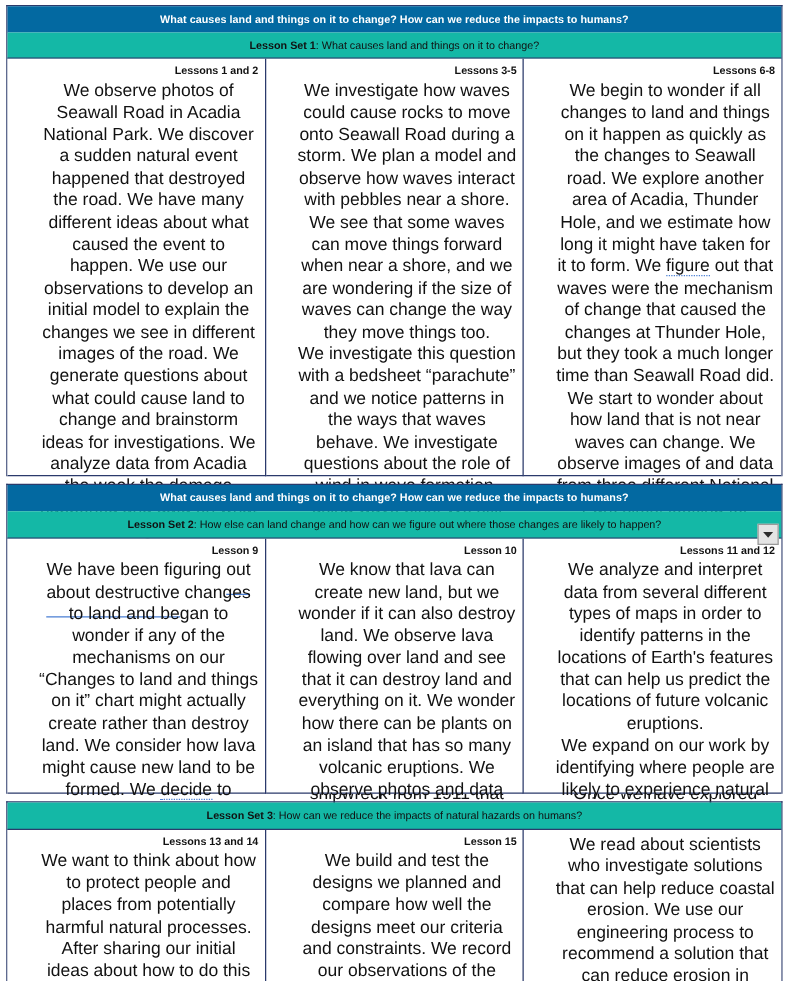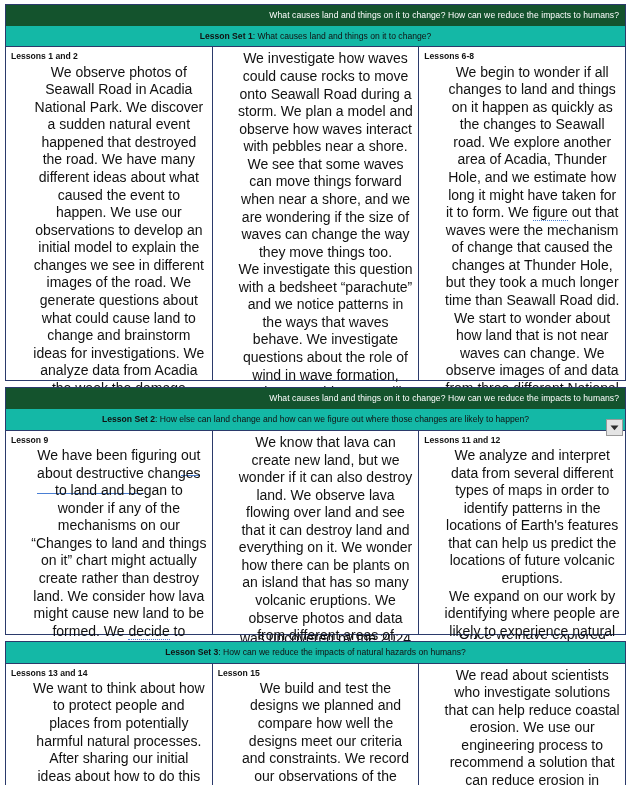--- a/index.html
+++ b/index.html
@@ -28,26 +28,26 @@
     box-sizing: border-box;
     border: 1px solid #2b3a6b;
     border-bottom: none;
     margin: 0 0 6px 0;
     position: relative;
   }
   .section.last { margin-bottom: 0; }
 
   
   .dq-banner {
-    background: #14532d;
+    background: #0369a1;
     color: #ffffff;
-    font-weight: normal;
+    font-weight: bold;
     font-size: 8.6px;
     line-height: 1.25;
-    text-align: right;
+    text-align: center;
     padding: 5px 6px 5px 6px;
     letter-spacing: 0.05px;
   }
 
   
   .ls-strip {
     background: #14b8a6;
     color: #111111;
     font-size: 8.6px;
     line-height: 1.25;
@@ -69,21 +69,21 @@
     border-right: 1px solid #2b3a6b;
     border-bottom: 1px solid #2b3a6b;
     padding: 3px 5px 5px 5px;
     min-width: 0;
   }
   .col:last-child { border-right: none; }
 
   .col-title {
     font-weight: bold;
     font-size: 8.6px;
-    text-align: left;
+    text-align: right;
     line-height: 1.3;
     margin: 1px 0 1px 0;
   }
   .col-body {
     font-size: 14px;
     line-height: 1.255;
     text-align: center;
     white-space: pre-line;
     hyphens: none;
     margin-left: 20px;
@@ -132,20 +132,21 @@
       <span class="ls-label">Lesson Set 1</span><span>: </span><span>What causes land and things on it to change?</span>
     </div>
 
     <div class="cols">
       <div class="col">
         <div class="col-title">Lessons 1 and 2</div>
         <div class="col-body">We observe photos of Seawall Road in Acadia National Park. We discover a sudden natural event happened that destroyed the road. We have many different ideas about what caused the event to happen. We use our observations to develop an initial model to explain the changes we see in different images of the road. We generate questions about what could cause land to change and brainstorm ideas for investigations. We analyze data from Acadia the week the damage happened and data on what occurs during the different natural hazards we thought may have caused the damage. We figure out that a strong storm happened at the same time the damage occurred to the road, and waves and wind are the most likely causes of the change to the land and damage to the road.</div>
       </div>
 
       <div class="col">
+        <div class="col-title">Lessons 3-5</div>
         <div class="col-body">We investigate how waves could cause rocks to move onto Seawall Road during a storm. We plan a model and observe how waves interact with pebbles near a shore. We see that some waves can move things forward when near a shore, and we are wondering if the size of waves can change the way they move things too.
 We investigate this question with a bedsheet “parachute” and we notice patterns in the ways that waves behave. We investigate questions about the role of wind in wave formation, using wave bins. We still wonder how the storm might cause a road to crack. We investigate our ideas about what could cause the road to crack and sink and figure out that rocks could have been moved from underneath the road by the waves. We then apply what we figured out about waves to explain the events related to a shipwreck from 1911 that was uncovered by the 2024 storm.</div>
       </div>
 
       <div class="col">
         <div class="col-title">Lessons 6-8</div>
         <div class="col-body"><span>We begin to wonder if all changes to land and things on it happen as quickly as the changes to Seawall road. We explore another area of Acadia, Thunder Hole, and we estimate how long it might have taken for it to form. We </span><span class="spell">figure</span><span> out that waves were the mechanism of change that caused the changes at Thunder Hole, but they took a much longer time than Seawall Road did. We start to wonder about how land that is not near waves can change. We observe images of and data from three different National Park sites, looking for evidence of different weathering and erosion mechanisms.We investigate the causes of changes to land in the National Park sites. We communicate the cause of change to the land in our National Park with our peers. We read an article about how fossils provide evidence of land changing.
 Once we have explored several different examples of land change, we get the opportunity to observe changes to land and things on it in our own community. We discuss which mechanisms of erosion caused these changes. We then have an opportunity to apply what we have figured out about weathering and erosion to a new phenomenon in Montana. Individually, we observe changes to land and things on it there, and determine which mechanism caused the changes and the evidence we have to support that claim.</span></div>
       </div>
     </div>
@@ -164,20 +165,21 @@
       </svg>
     </div>
 
     <div class="cols">
       <div class="col">
         <div class="col-title">Lesson 9</div>
         <div class="col-body"><span>We have been figuring </span><span class="grammar">out about destructive</span><span> changes to land and began to wonder if any of the mechanisms on our “Changes to land and things on it” chart might actually create rather than destroy land. We consider how lava might cause new land to be formed. We </span><span class="spell">decide</span><span> to investigate Volcanoes National Park in Hawai'i to see if we can find out more about lava. We watch a video of lava and observe how hot wax flows and cools. We read a book about the rock layers scientists discovered in Hawai'i. We use these pieces of evidence to update our models to explain how layers of lava caused the island of Hawaii to form.</span></div>
       </div>
 
       <div class="col">
+        <div class="col-title">Lesson 10</div>
         <div class="col-body">We know that lava can create new land, but we wonder if it can also destroy land. We observe lava flowing over land and see that it can destroy land and everything on it. We wonder how there can be plants on an island that has so many volcanic eruptions. We observe photos and data from different areas of Hawaii in order to provide evidence that plants can regrow after a volcanic eruption. We observe a photo and read an infographic about lava trees and tree molds in order to identify a pattern that serves as evidence of the way that the landscape of Hawaii has changed over time.</div>
       </div>
 
       <div class="col">
         <div class="col-title">Lessons 11 and 12</div>
         <div class="col-body">We analyze and interpret data from several different types of maps in order to identify patterns in the locations of Earth's features that can help us predict the locations of future volcanic eruptions.
 We expand on our work by identifying where people are likely to experience natural hazards other than volcanoes. We examine maps jigsaw-style for patterns in where different hazards occur and where people are impacted. We share our findings and make connections to our places (like our community and a nearby National Park). We complete an exit ticket to reflect on what we have figured out.</div>
       </div>
     </div>
   </div>

